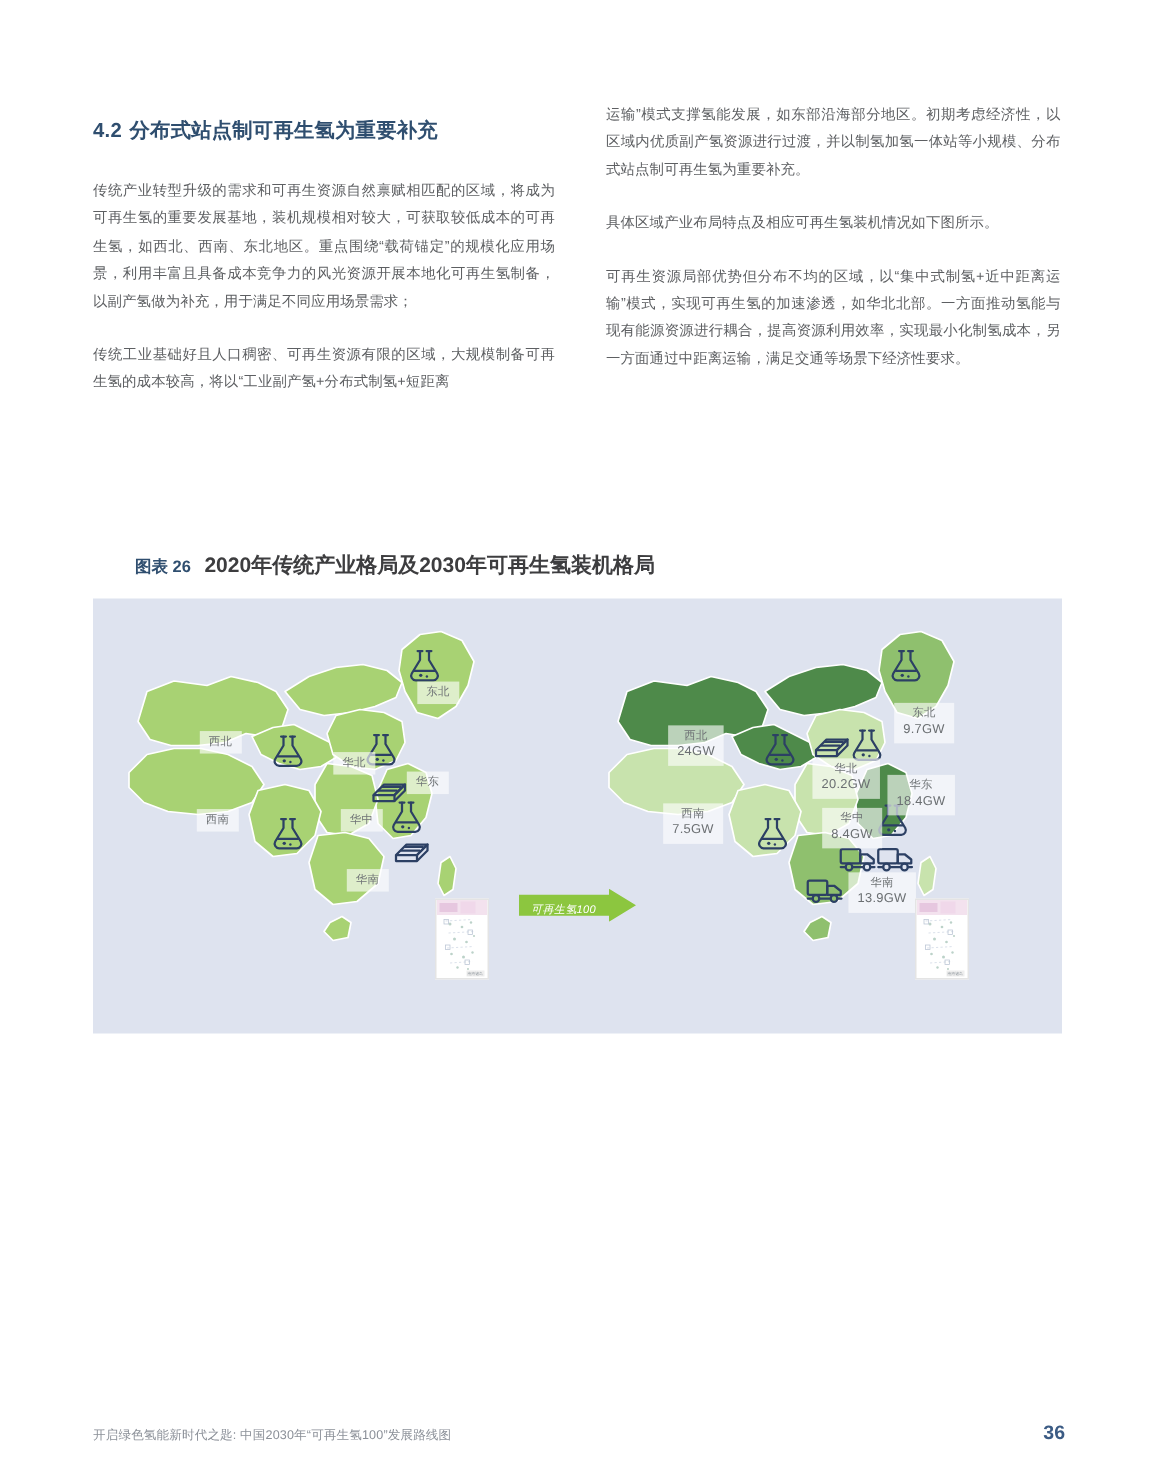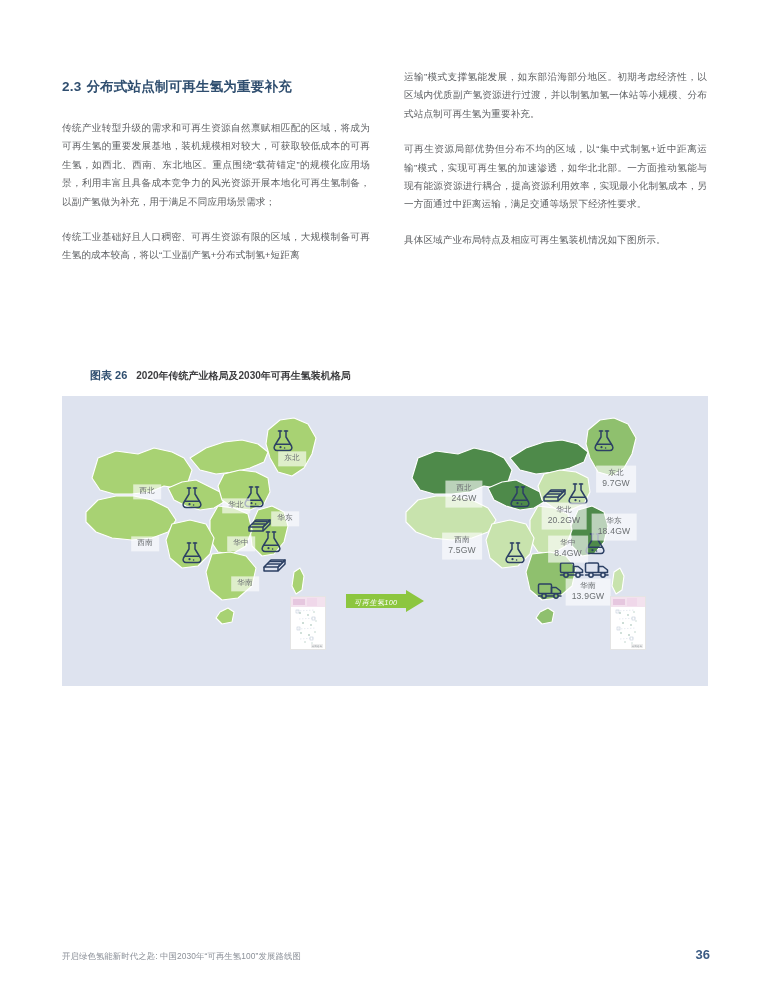--- a/index.html
+++ b/index.html
@@ -74,21 +74,21 @@
     white-space: nowrap;
   }
   .figure-caption .fig-label {
     color: #2f4e6f;
     font-size: 11px;
     margin-right: 9px;
     margin-left: 28px;
   }
   .figure-caption .fig-title {
     color: #3d3d3f;
-    font-size: 10px;
+    font-size: 14px;
     text-align: center;
   }
 
   .figure-canvas {
     position: relative;
     width: 646px;
     height: 290px;
     background: #dee3ef;
     overflow: hidden;
   }
@@ -193,30 +193,30 @@
     margin-top: 44px;
   }
 </style>
 </head>
 <body>
 
 <div class="page">
 
   <div class="col-left">
     <h2 class="section-heading">
-      <span class="num">2.3</span><span>分布式站点制可再生氢为重要补充</span>
+      <span class="num">4.2</span><span>分布式站点制可再生氢为重要补充</span>
     </h2>
     <p class="body">传统产业转型升级的需求和可再生资源自然禀赋相匹配的区域，将成为可再生氢的重要发展基地，装机规模相对较大，可获取较低成本的可再生氢，如西北、西南、东北地区。重点围绕“载荷锚定”的规模化应用场景，利用丰富且具备成本竞争力的风光资源开展本地化可再生氢制备，以副产氢做为补充，用于满足不同应用场景需求；</p>
     <p class="body">传统工业基础好且人口稠密、可再生资源有限的区域，大规模制备可再生氢的成本较高，将以“工业副产氢+分布式制氢+短距离</p>
   </div>
 
   <div class="col-right">
     <p class="body">运输”模式支撑氢能发展，如东部沿海部分地区。初期考虑经济性，以区域内优质副产氢资源进行过渡，并以制氢加氢一体站等小规模、分布式站点制可再生氢为重要补充。</p>
+    <p class="body">具体区域产业布局特点及相应可再生氢装机情况如下图所示。</p>
     <p class="body">可再生资源局部优势但分布不均的区域，以“集中式制氢+近中距离运输”模式，实现可再生氢的加速渗透，如华北北部。一方面推动氢能与现有能源资源进行耦合，提高资源利用效率，实现最小化制氢成本，另一方面通过中距离运输，满足交通等场景下经济性要求。</p>
-    <p class="body">具体区域产业布局特点及相应可再生氢装机情况如下图所示。</p>
   </div>
 
   <div class="figure-block">
     <div class="figure-caption">
       <span class="fig-label">图表 26</span><span class="fig-title">2020年传统产业格局及2030年可再生氢装机格局</span>
     </div>
 
     <div class="figure-canvas" id="figure-canvas">
 
       <div class="map-wrap left" id="map-left">

